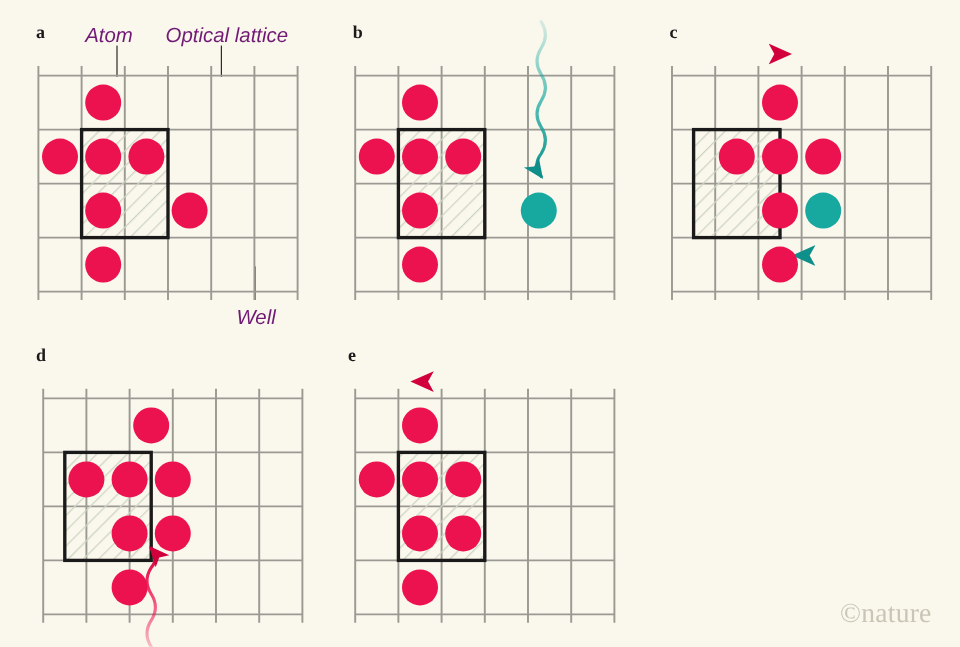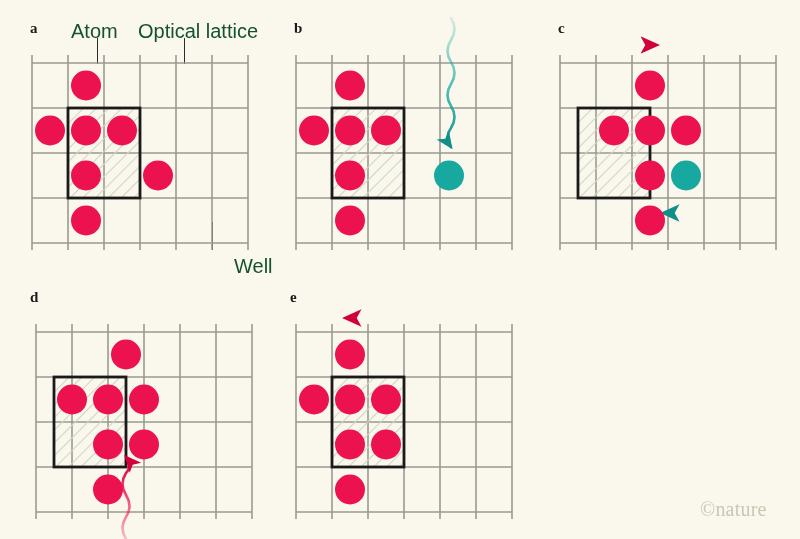--- a/index.html
+++ b/index.html
@@ -12,55 +12,56 @@
   }
   .panel-letter{
     position:absolute;
     font-weight:bold;
     font-size:15px;
     color:#1a1a1a;
     font-family:"Liberation Serif", serif;
   }
   .label{
     position:absolute;
-    font-size:20px;
-    color:#14532d;
+    font-size:17px;
+    color:#701a75;
     white-space:nowrap;
     font-family:"Liberation Sans", sans-serif;
+    font-style:italic;
   }
   .leader{
     position:absolute;
     background:#2b2b2b;
     width:1.4px;
   }
   .grid-svg{position:absolute;left:0;top:0;overflow:visible;}
   .credit{
     position:absolute;
-    font-size:20px;
+    font-size:23px;
     color:#c9c6b5;
     font-family:"Liberation Serif", serif;
     letter-spacing:.2px;
   }
 </style>
 </head>
 <body>
 
 <div class="panel-letter" style="left:30px;top:20px;">a</div>
 <div class="panel-letter" style="left:294px;top:20px;">b</div>
 <div class="panel-letter" style="left:558px;top:20px;">c</div>
 <div class="panel-letter" style="left:30px;top:289px;">d</div>
 <div class="panel-letter" style="left:290px;top:289px;">e</div>
 
 <div class="label" style="left:71px;top:20px;">Atom</div>
 <div class="leader" style="left:97px;top:38px;height:26px;"></div>
 
 <div class="label" style="left:138px;top:20px;text-align:center;">Optical lattice</div>
 <div class="leader" style="left:184px;top:38px;height:26px;"></div>
 
-<div class="label" style="left:197px;top:255px;margin-left:37px;">Well</div>
+<div class="label" style="left:197px;top:255px;">Well</div>
 <div class="leader" style="left:212px;top:222px;height:28px;"></div>
 
 <div class="credit" style="left:700px;top:498px;">©nature</div>
 
 <svg class="grid-svg" width="800" height="539">
   <defs>
     <pattern id="hatch" width="9" height="9" patternTransform="rotate(45)" patternUnits="userSpaceOnUse">
       <line x1="0" y1="0" x2="0" y2="9" stroke="#cfd6c4" stroke-width="2.2"></line>
     </pattern>
     <linearGradient id="gradRightPink" x1="0" y1="0" x2="1" y2="0">

